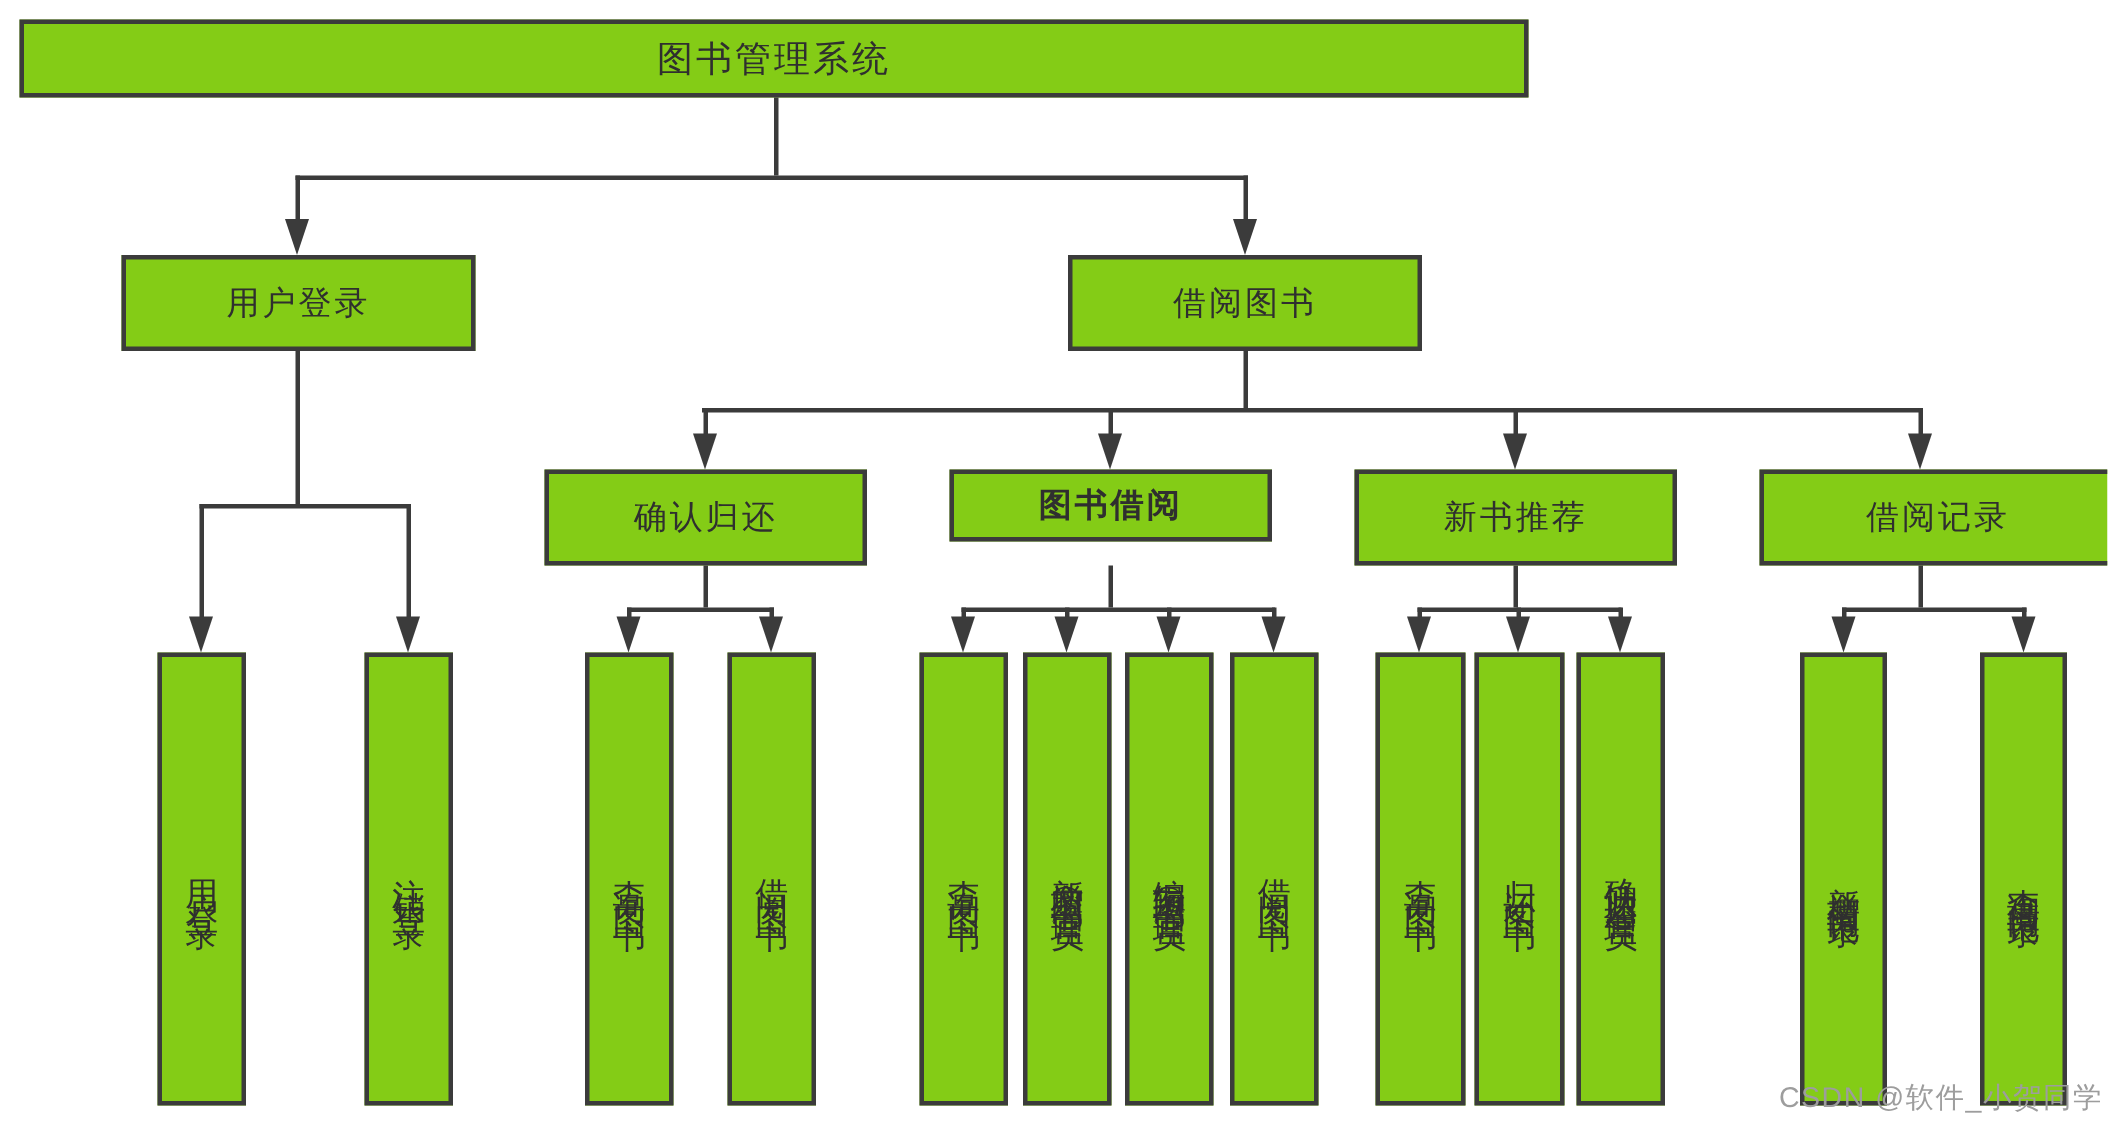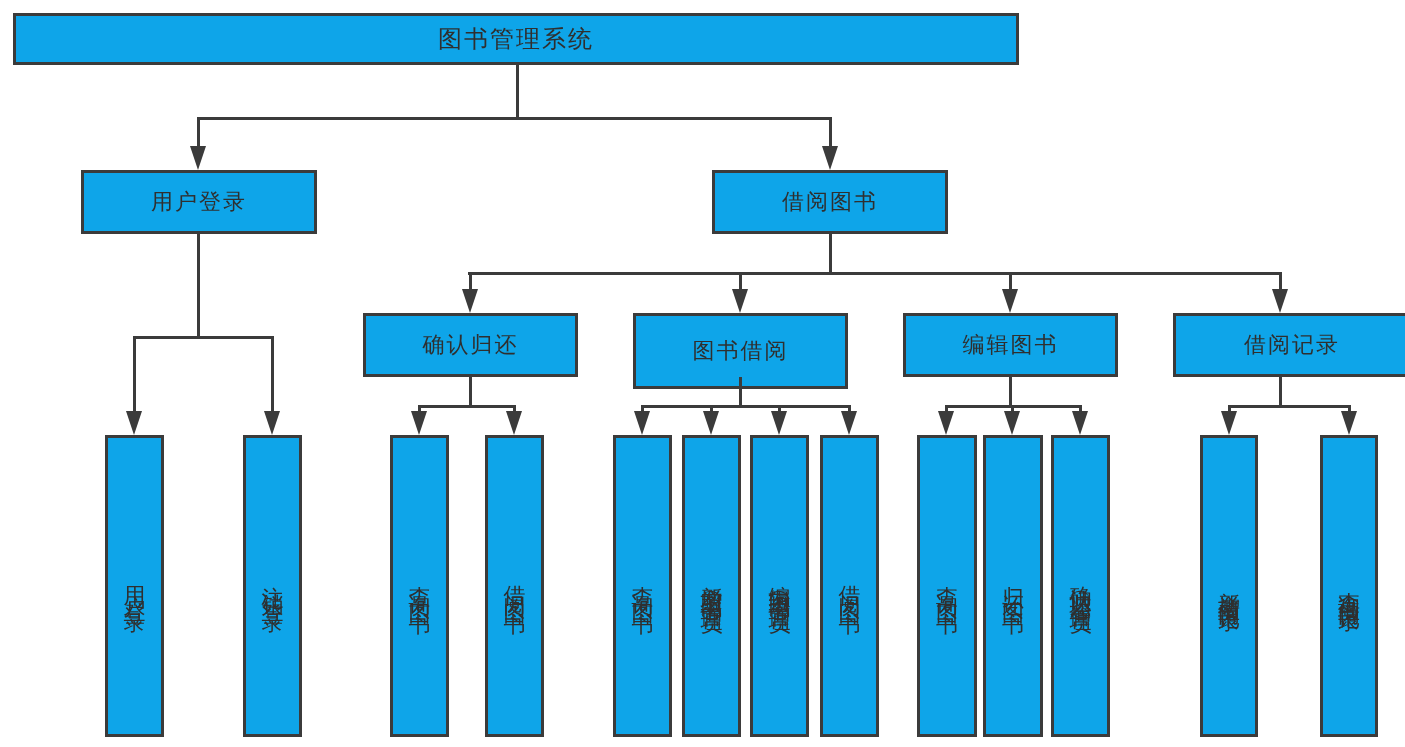--- a/index.html
+++ b/index.html
@@ -7,21 +7,21 @@
     position: relative;
     width: 1405px;
     height: 747px;
     background: #ffffff;
     font-family: "Liberation Sans", "DejaVu Sans", sans-serif;
     overflow: hidden;
   }
   .box {
     position: absolute;
     box-sizing: border-box;
-    background: #0ea5e9;
+    background: #84cc16;
     border: 3px solid #3b3b3b;
     display: flex;
     align-items: center;
     justify-content: center;
   }
   .hlabel {
     font-size: 22px;
     color: #2f2f2f;
     letter-spacing: 2px;
     white-space: nowrap;
@@ -94,25 +94,25 @@
   <div class="vline" style="left:739px; top:272px; height:19px;"></div>
   <div class="arrow" style="left:732px; top:289px;"></div>
   <div class="vline" style="left:1009px; top:272px; height:19px;"></div>
   <div class="arrow" style="left:1002px; top:289px;"></div>
   <div class="vline" style="left:1279px; top:272px; height:19px;"></div>
   <div class="arrow" style="left:1272px; top:289px;"></div>
 
   <div class="box" style="left:363px; top:313px; width:215px; height:64px;">
     <span class="hlabel">确认归还</span>
   </div>
-  <div class="box" style="left:633px; top:313px; width:215px; height:76px;">
+  <div class="box" style="left:633px; top:313px; width:215px; height:48px;font-weight:bold;">
     <span class="hlabel">图书借阅</span>
   </div>
   <div class="box" style="left:903px; top:313px; width:215px; height:64px;">
-    <span class="hlabel">编辑图书</span>
+    <span class="hlabel">新书推荐</span>
   </div>
   <div class="box" style="left:1173px; top:313px; width:238px; height:64px;">
     <span class="hlabel">借阅记录</span>
   </div>
 
   <div class="vline" style="left:469px; top:377px; height:28px;"></div>
   <div class="hline" style="left:418px; top:405px; width:98px;"></div>
   <div class="vline" style="left:418px; top:405px; height:10px;"></div>
   <div class="arrow" style="left:411px; top:411px;"></div>
   <div class="vline" style="left:513px; top:405px; height:10px;"></div>
@@ -182,14 +182,15 @@
     <span class="vlabel long">确认归还（管理员）</span>
   </div>
 
   <div class="box" style="left:1200px; top:435px; width:58px; height:302px;">
     <span class="vlabel long">新增借阅记录</span>
   </div>
   <div class="box" style="left:1320px; top:435px; width:58px; height:302px;">
     <span class="vlabel long">查询借阅记录</span>
   </div>
 
+  <div class="watermark">CSDN @软件_小贺同学</div>
 
 </div>
 
 </body></html>

